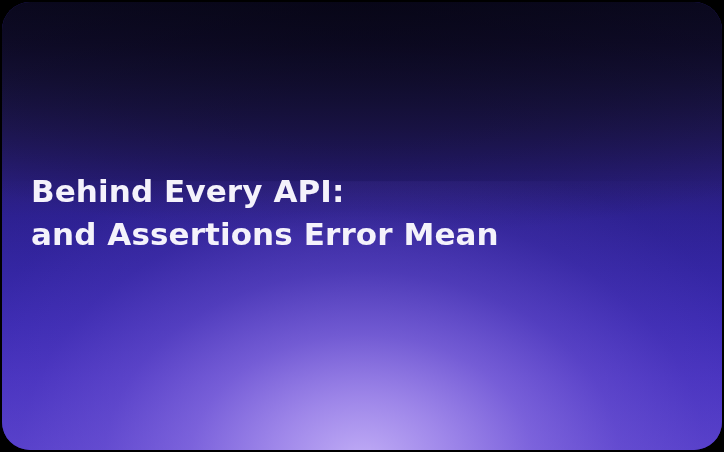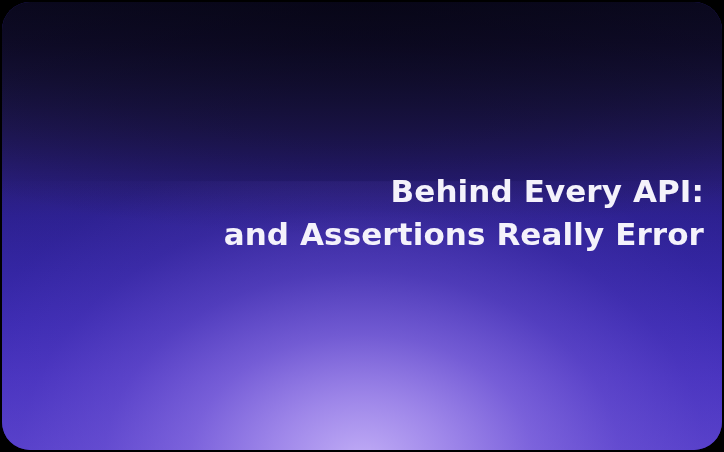--- a/index.html
+++ b/index.html
@@ -86,21 +86,21 @@
       rgba(8,6,22,0.0) 75%
     );
     pointer-events: none;
   }
 
   .title-block {
     position: absolute;
     left: 0;
     right: 0;
     top: 168px;
-    text-align: right;
+    text-align: left;
     padding: 0 18px;
     box-sizing: border-box;
     margin-left: 11px;
   }
 
   .title-line {
     display: block;
     color: #f4f2fb;
     font-family: "DejaVu Sans", "Liberation Sans", sans-serif;
     font-weight: 700;
@@ -117,17 +117,17 @@
 <div class="slide-frame">
 
   <div class="slide-card">
 
     <div class="bg-vertical2"></div>
     <div class="bg-topshade"></div>
     <div class="bg-glow"></div>
 
     <div class="title-block">
       <span class="title-line">Behind Every API:</span>
-      <span class="title-line">and Assertions Really Error</span>
+      <span class="title-line">and Assertions Error Mean</span>
     </div>
 
   </div>
 </div>
 
 </body></html>

